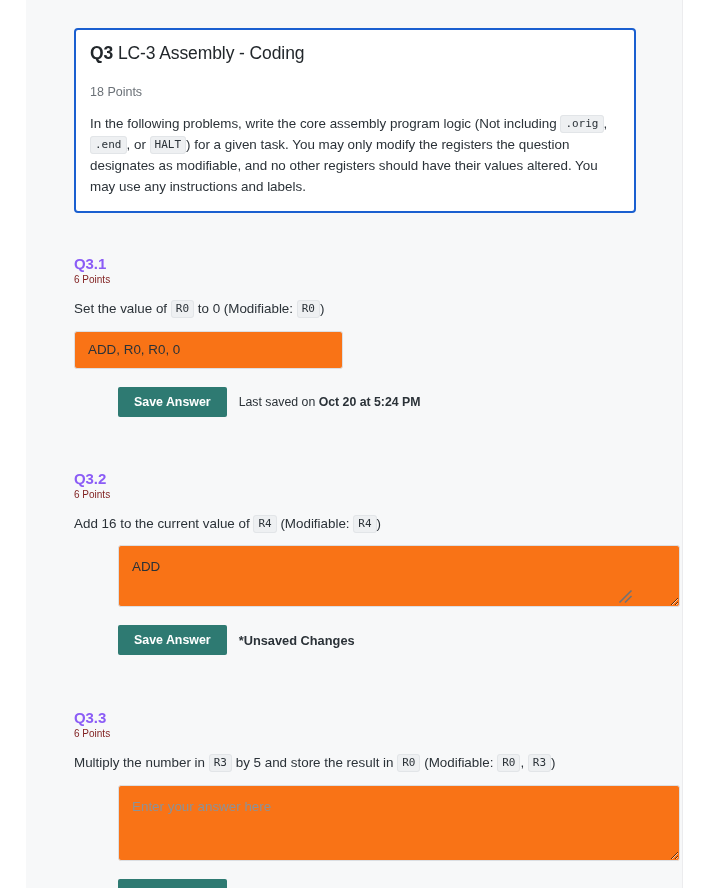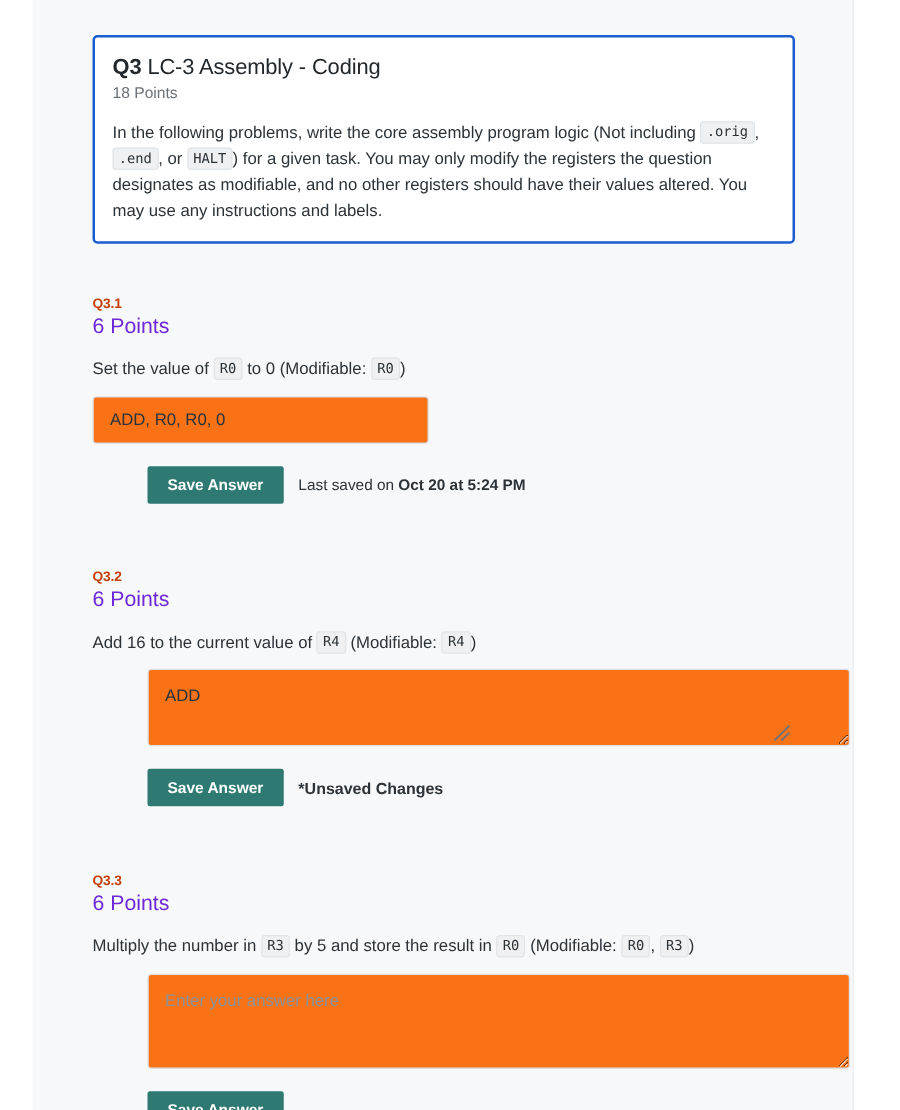--- a/index.html
+++ b/index.html
@@ -49,21 +49,21 @@
     font-size: 17.5px;
     color: #22272b;
     line-height: 1.3;
     letter-spacing: -0.1px;
   }
   .prompt-title .qnum { font-weight: bold; }
   .prompt-title .qname { font-weight: normal; }
   .prompt-points {
     font-size: 12.5px;
     color: #6b7177;
-    margin-top: 2px;
+    margin-top: 20px;
   }
   .prompt-body {
     margin-top: 14px;
     font-size: 13.4px;
     color: #2b3238;
     line-height: 1.58;
   }
 
   
   code.chip {
@@ -78,28 +78,28 @@
     vertical-align: 1px;
   }
 
   
   .subq { width: 562px; }
   .subq.q1 { margin-top: 42px; }
   .subq.q2 { margin-top: 53px; }
   .subq.q3 { margin-top: 54px; }
 
   .subq-title {
-    font-size: 11px;
+    font-size: 15px;
     font-weight: bold;
-    color: #c2410c;
+    color: #8b5cf6;
     letter-spacing: -0.1px;
   }
   .subq-points {
-    font-size: 17px;
-    color: #6d28d9;
+    font-size: 10px;
+    color: #7f1d1d;
     margin-top: 2px;
   }
   .subq-text {
     margin-top: 14px;
     font-size: 13.4px;
     color: #2b3238;
     line-height: 1.5;
   }
 
   

